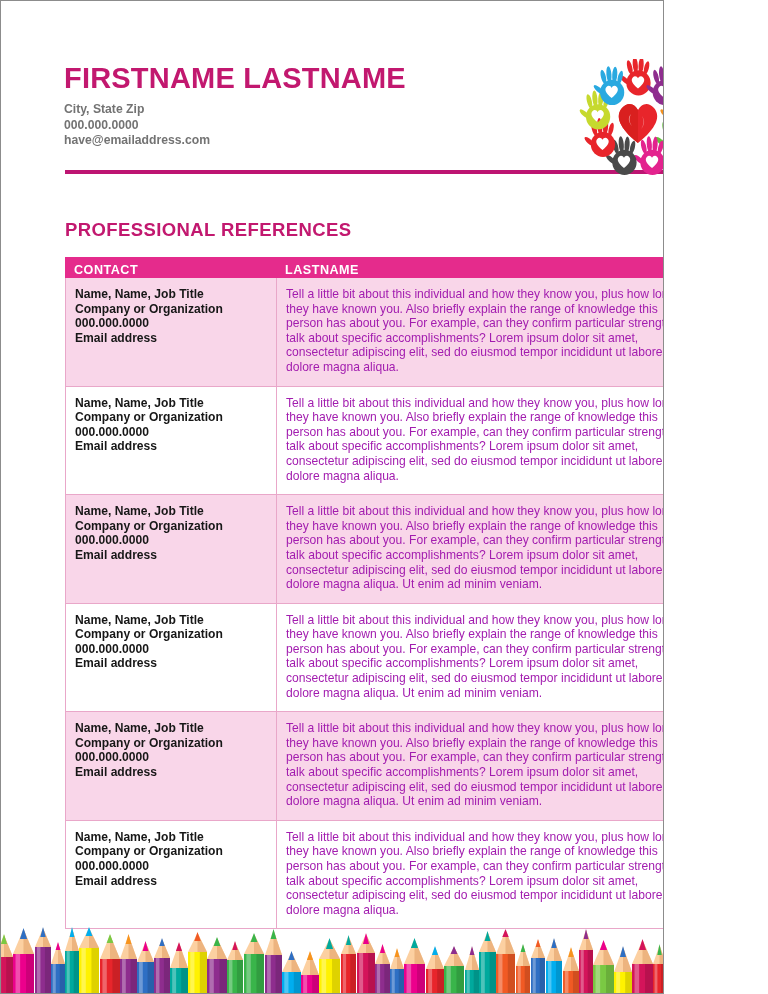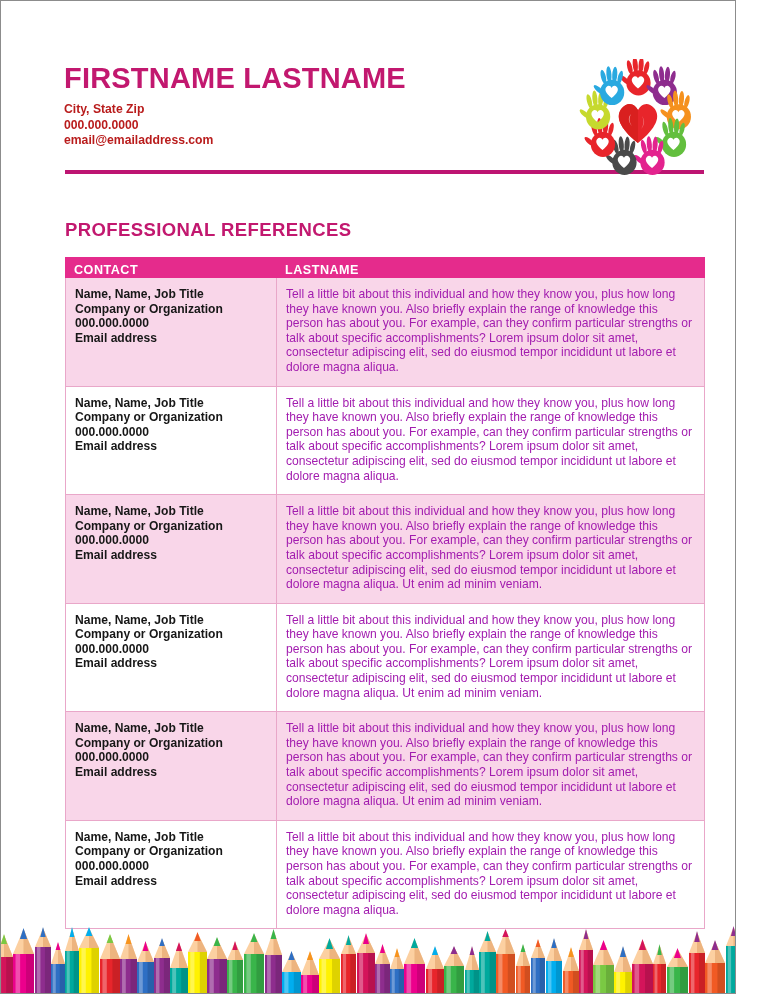--- a/index.html
+++ b/index.html
@@ -6,21 +6,21 @@
 
   html, body {
     width: 768px;
     height: 994px;
     background: #ffffff;
     font-family: "Liberation Sans", sans-serif;
   }
 
   #page {
     position: relative;
-    width: 736px;
+    width: 664px;
     height: 994px;
     background: #ffffff;
     border: 1px solid #8c8c8c;
     overflow: hidden;
   }
 
   
   #header {
     position: absolute;
     left: 0; top: 0;
@@ -41,21 +41,21 @@
     letter-spacing: 0.2px;
     color: #c2186f;
     line-height: 1.08;
     white-space: nowrap;
   }
 
   #contact-lines {
     margin-top: 8px;
     font-size: 12.2px;
     line-height: 15.2px;
-    color: #b91c1c;
+    color: #737373;
     font-weight: 600;
   }
   #contact-lines div { white-space: nowrap; }
 
   #header-rule {
     position: absolute;
     left: 64px;
     top: 169px;
     width: 639px;
     height: 4px;
@@ -149,21 +149,21 @@
 <div id="page">
 
   <div id="header">
 
     <div id="identity">
       <div id="name-title">FIRSTNAME LASTNAME</div>
 
       <div id="contact-lines">
         <div>City, State Zip</div>
         <div>000.000.0000</div>
-        <div>email@emailaddress.com</div>
+        <div>have@emailaddress.com</div>
       </div>
     </div>
 
     <div id="header-rule"></div>
 
     <div id="logo">
       <svg viewBox="0 0 142 122" xmlns="http://www.w3.org/2000/svg">
         <defs>
 
           <g id="hp">

